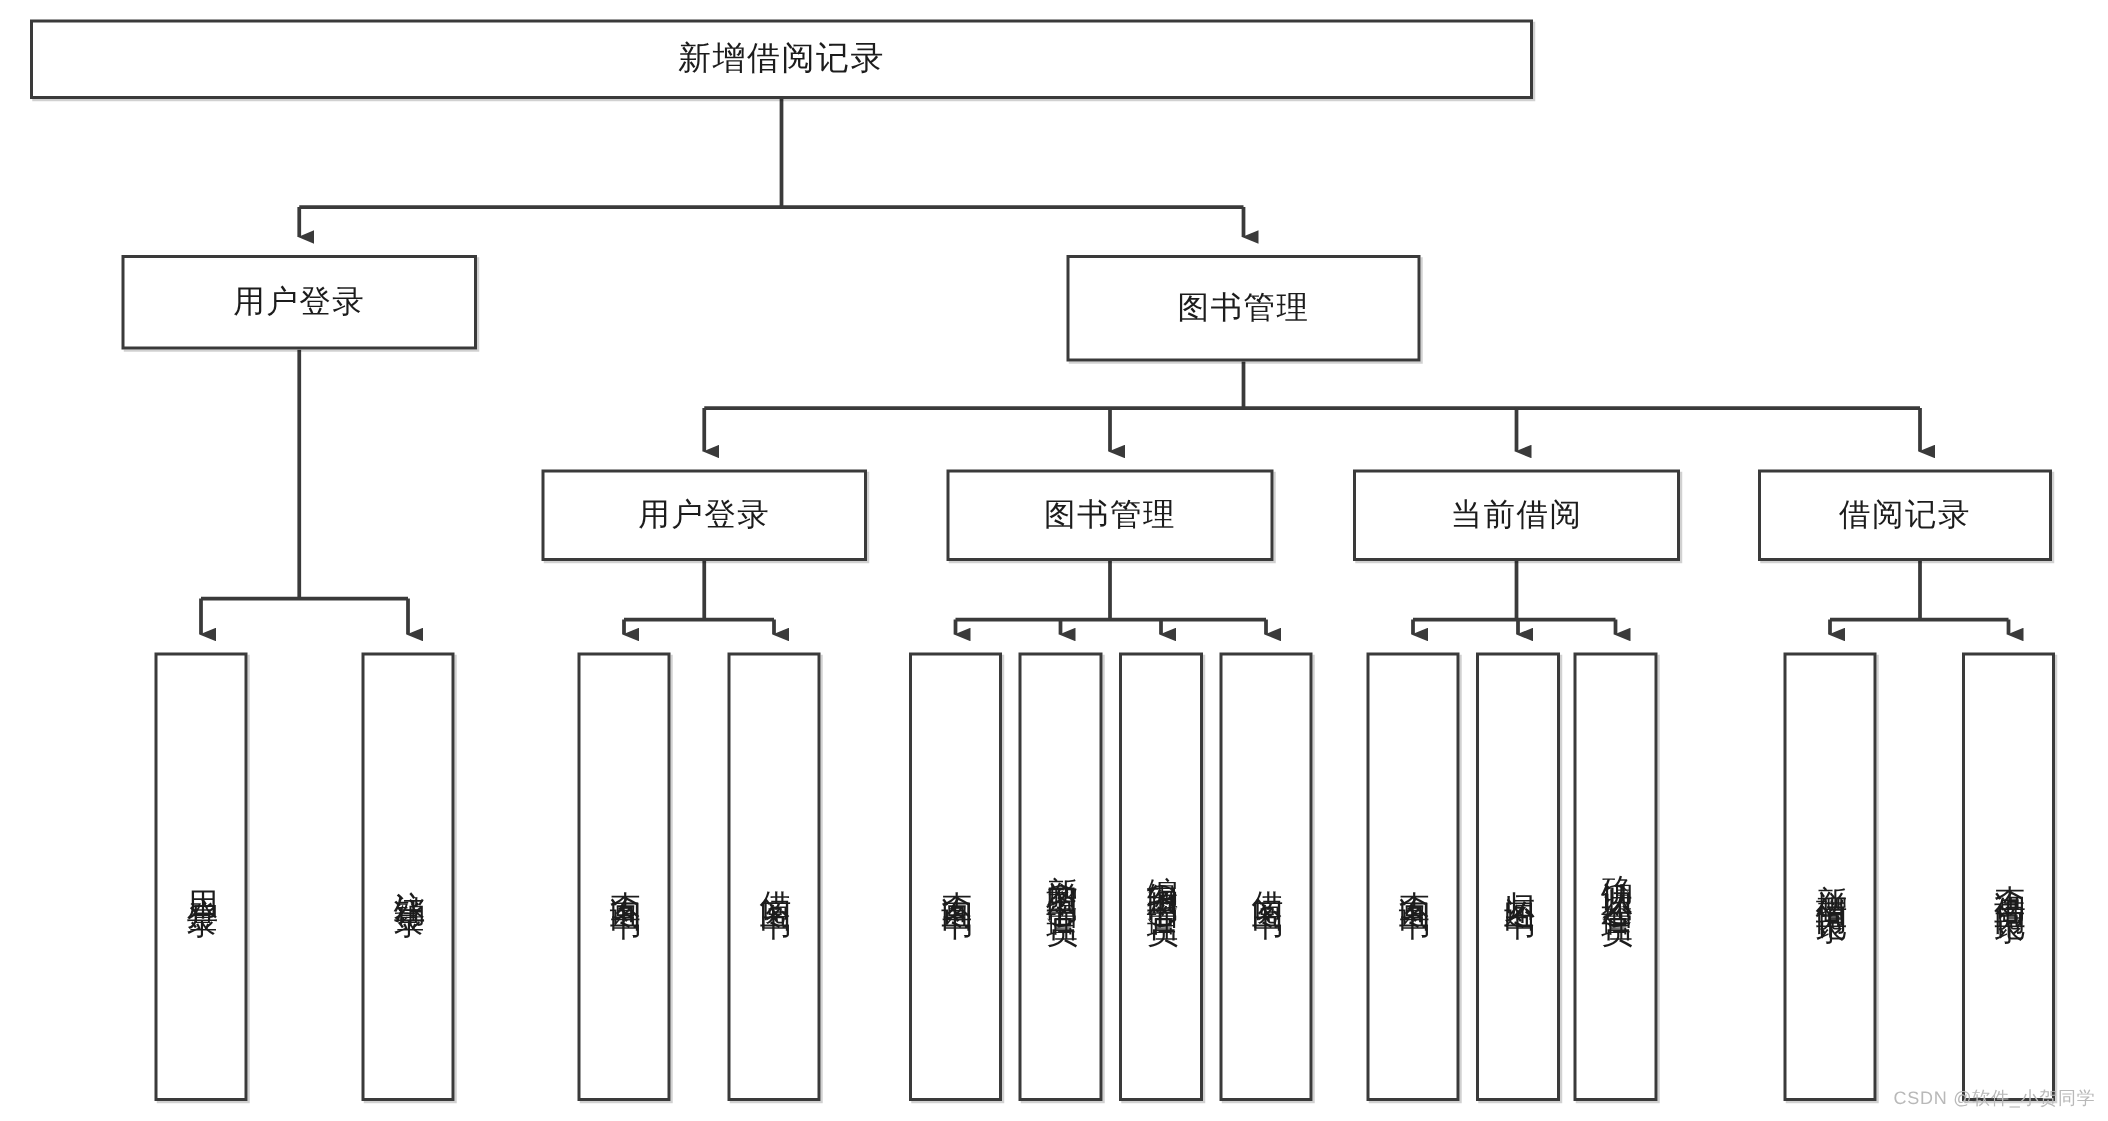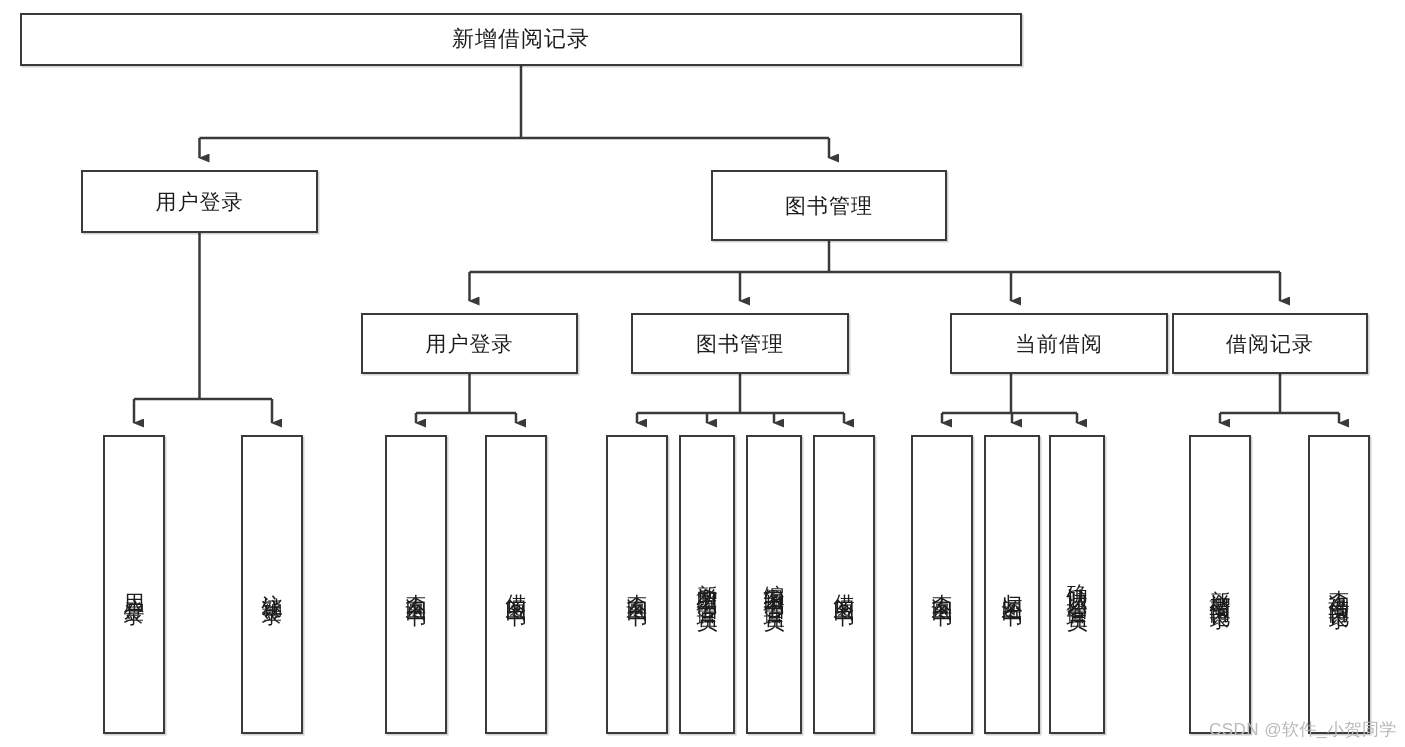--- a/index.html
+++ b/index.html
@@ -56,21 +56,21 @@
     font-size: 21px;
     letter-spacing: 4px;
     line-height: 1.05;
     white-space: nowrap;
     max-height: 284px;
   }
   .watermark {
     position: absolute;
     right: 8px;
     bottom: 6px;
-    font-size: 17px;
+    font-size: 12px;
     color: #b9b9b9;
     letter-spacing: 0.5px;
     white-space: nowrap;
     user-select: none;
   }
 </style>
 </head>
 <body>
 
 <div id="diagram-root">
@@ -127,21 +127,21 @@
       </div>
       <div class="node-box level2" style="left: 711px; top: 170px; width: 236px; height: 71px;">
         <span class="node-label">图书管理</span>
       </div>
       <div class="node-box level3" style="left: 361px; top: 313px; width: 217px; height: 61px;">
         <span class="node-label">用户登录</span>
       </div>
       <div class="node-box level3" style="left: 631px; top: 313px; width: 218px; height: 61px;">
         <span class="node-label">图书管理</span>
       </div>
-      <div class="node-box level3" style="left: 950px; top: 313px; width: 218px; height: 61px;">
+      <div class="node-box level3" style="left: 902px; top: 313px; width: 218px; height: 61px;">
         <span class="node-label">当前借阅</span>
       </div>
       <div class="node-box level3" style="left: 1172px; top: 313px; width: 196px; height: 61px;">
         <span class="node-label">借阅记录</span>
       </div>
       <div class="node-box leaf" style="left: 103px; top: 435px; width: 62px; height: 299px;">
         <span class="node-label">用户登录</span>
       </div>
       <div class="node-box leaf" style="left: 241px; top: 435px; width: 62px; height: 299px;">
         <span class="node-label">注销登录</span>

